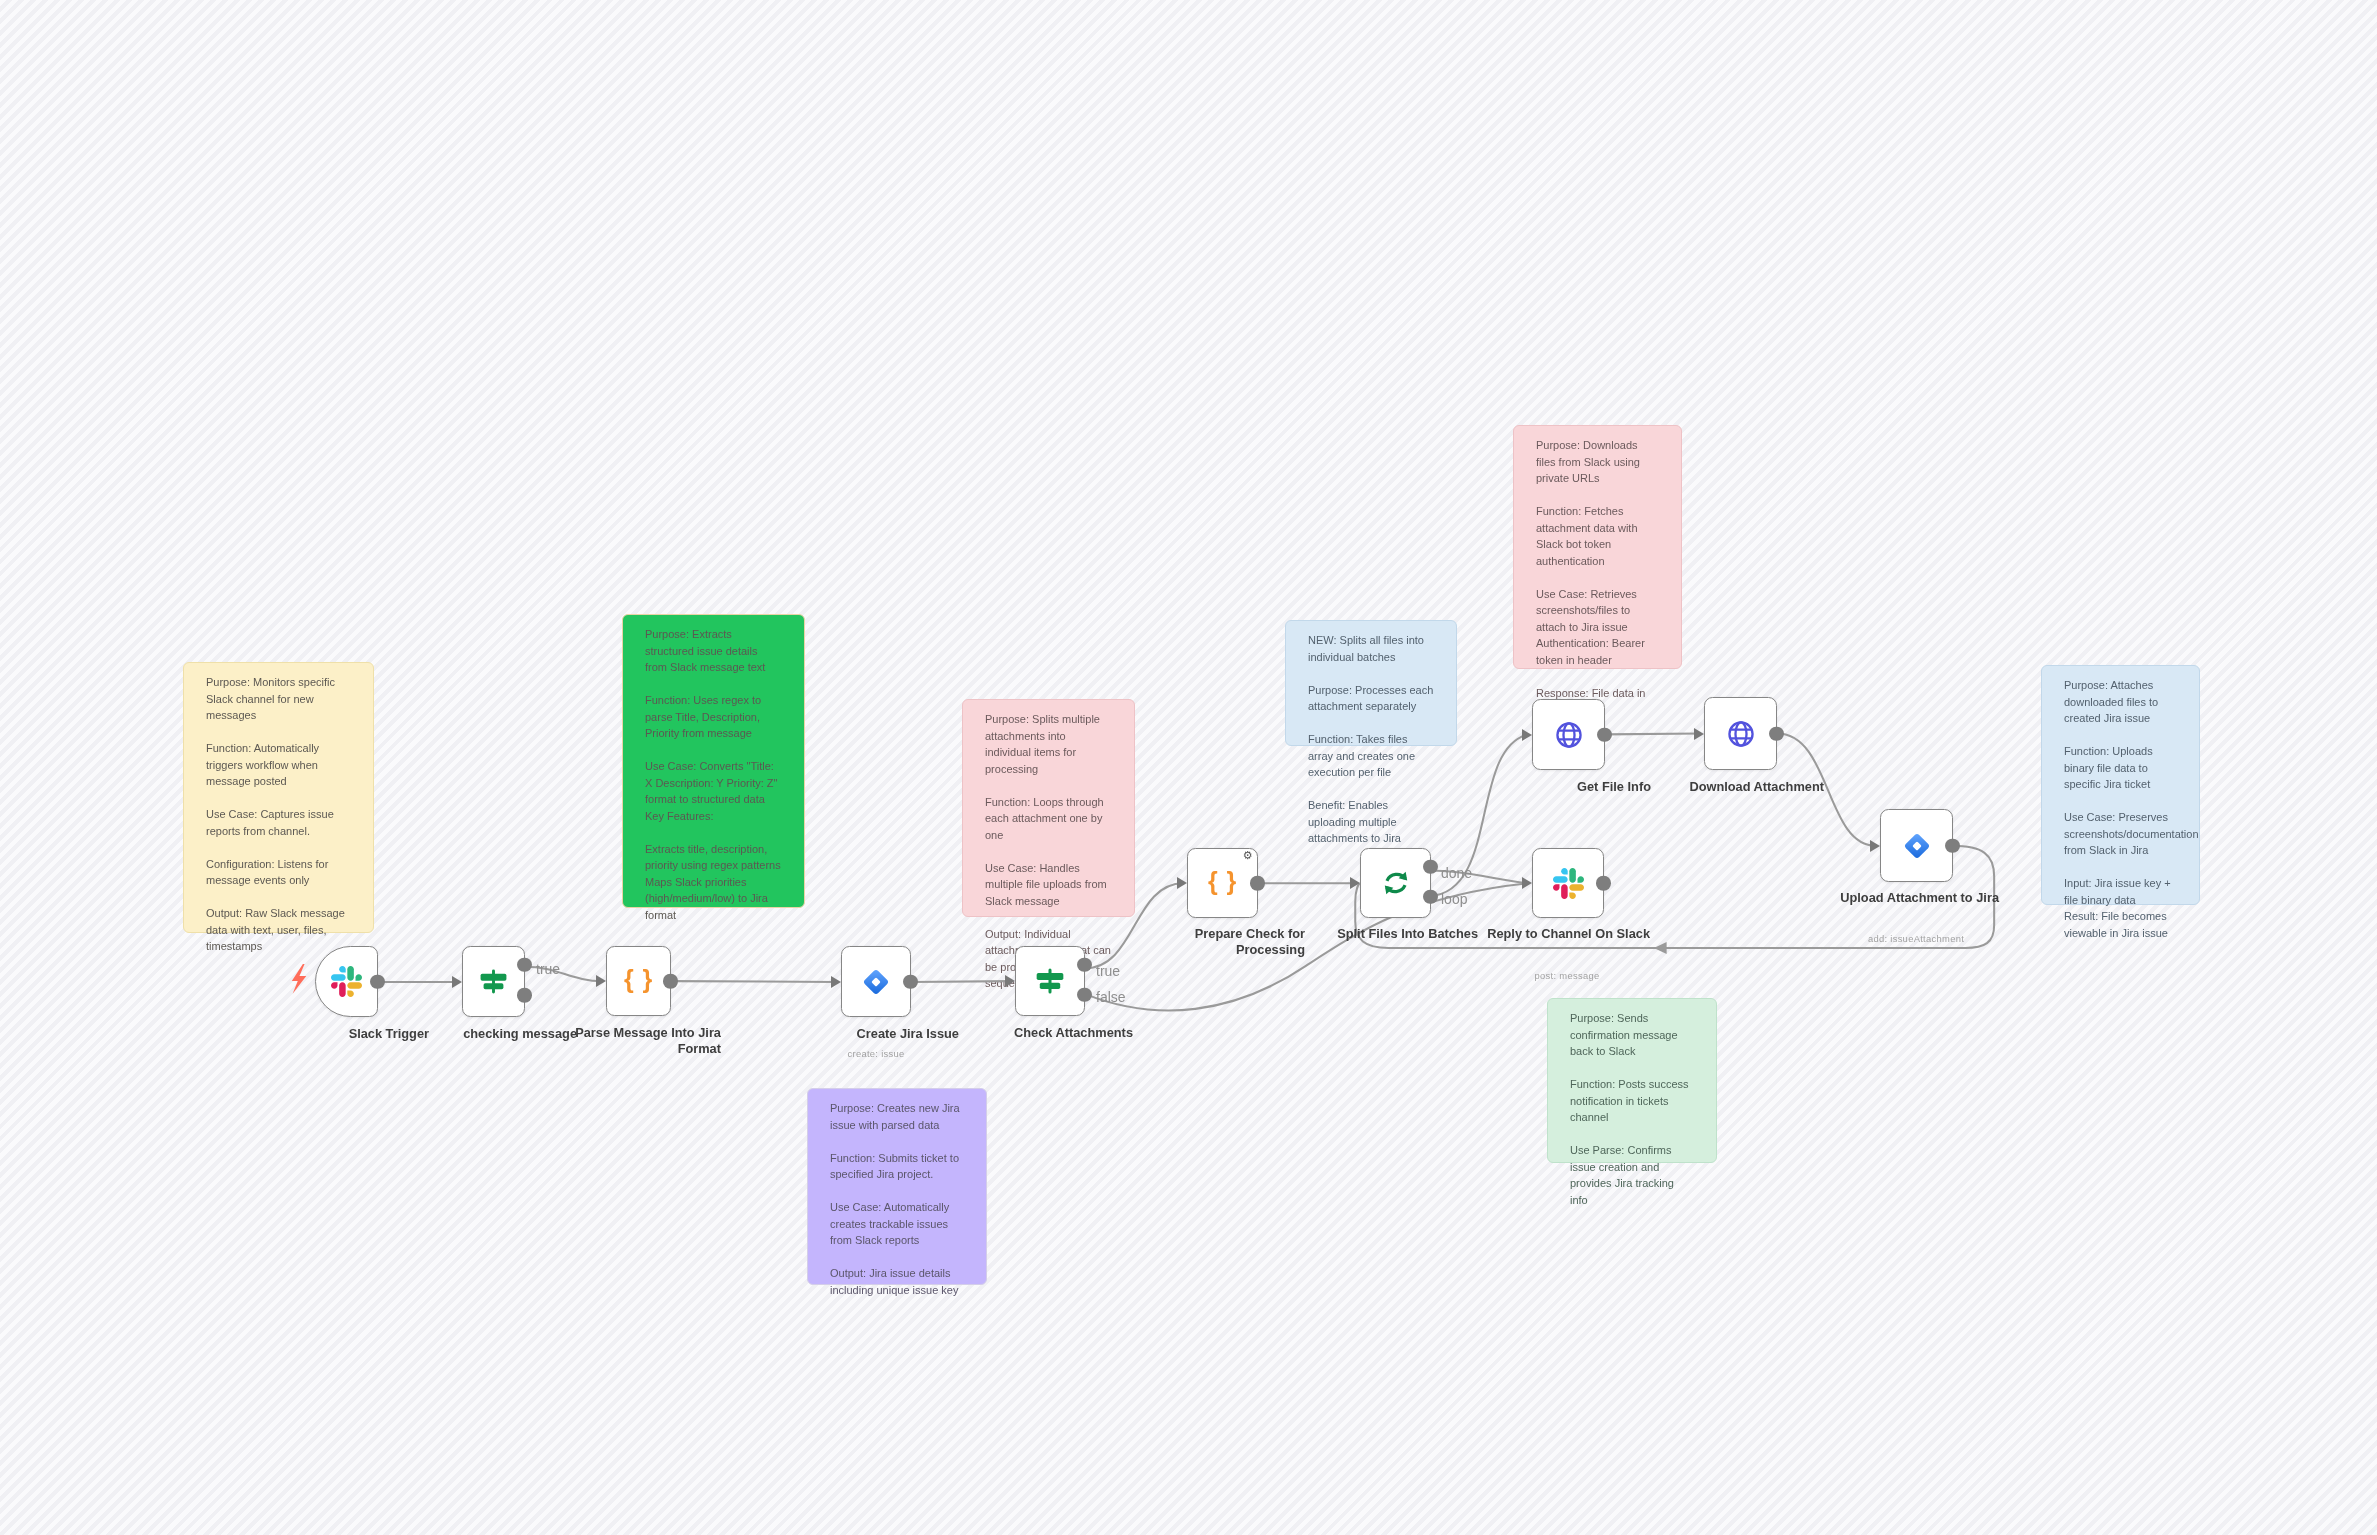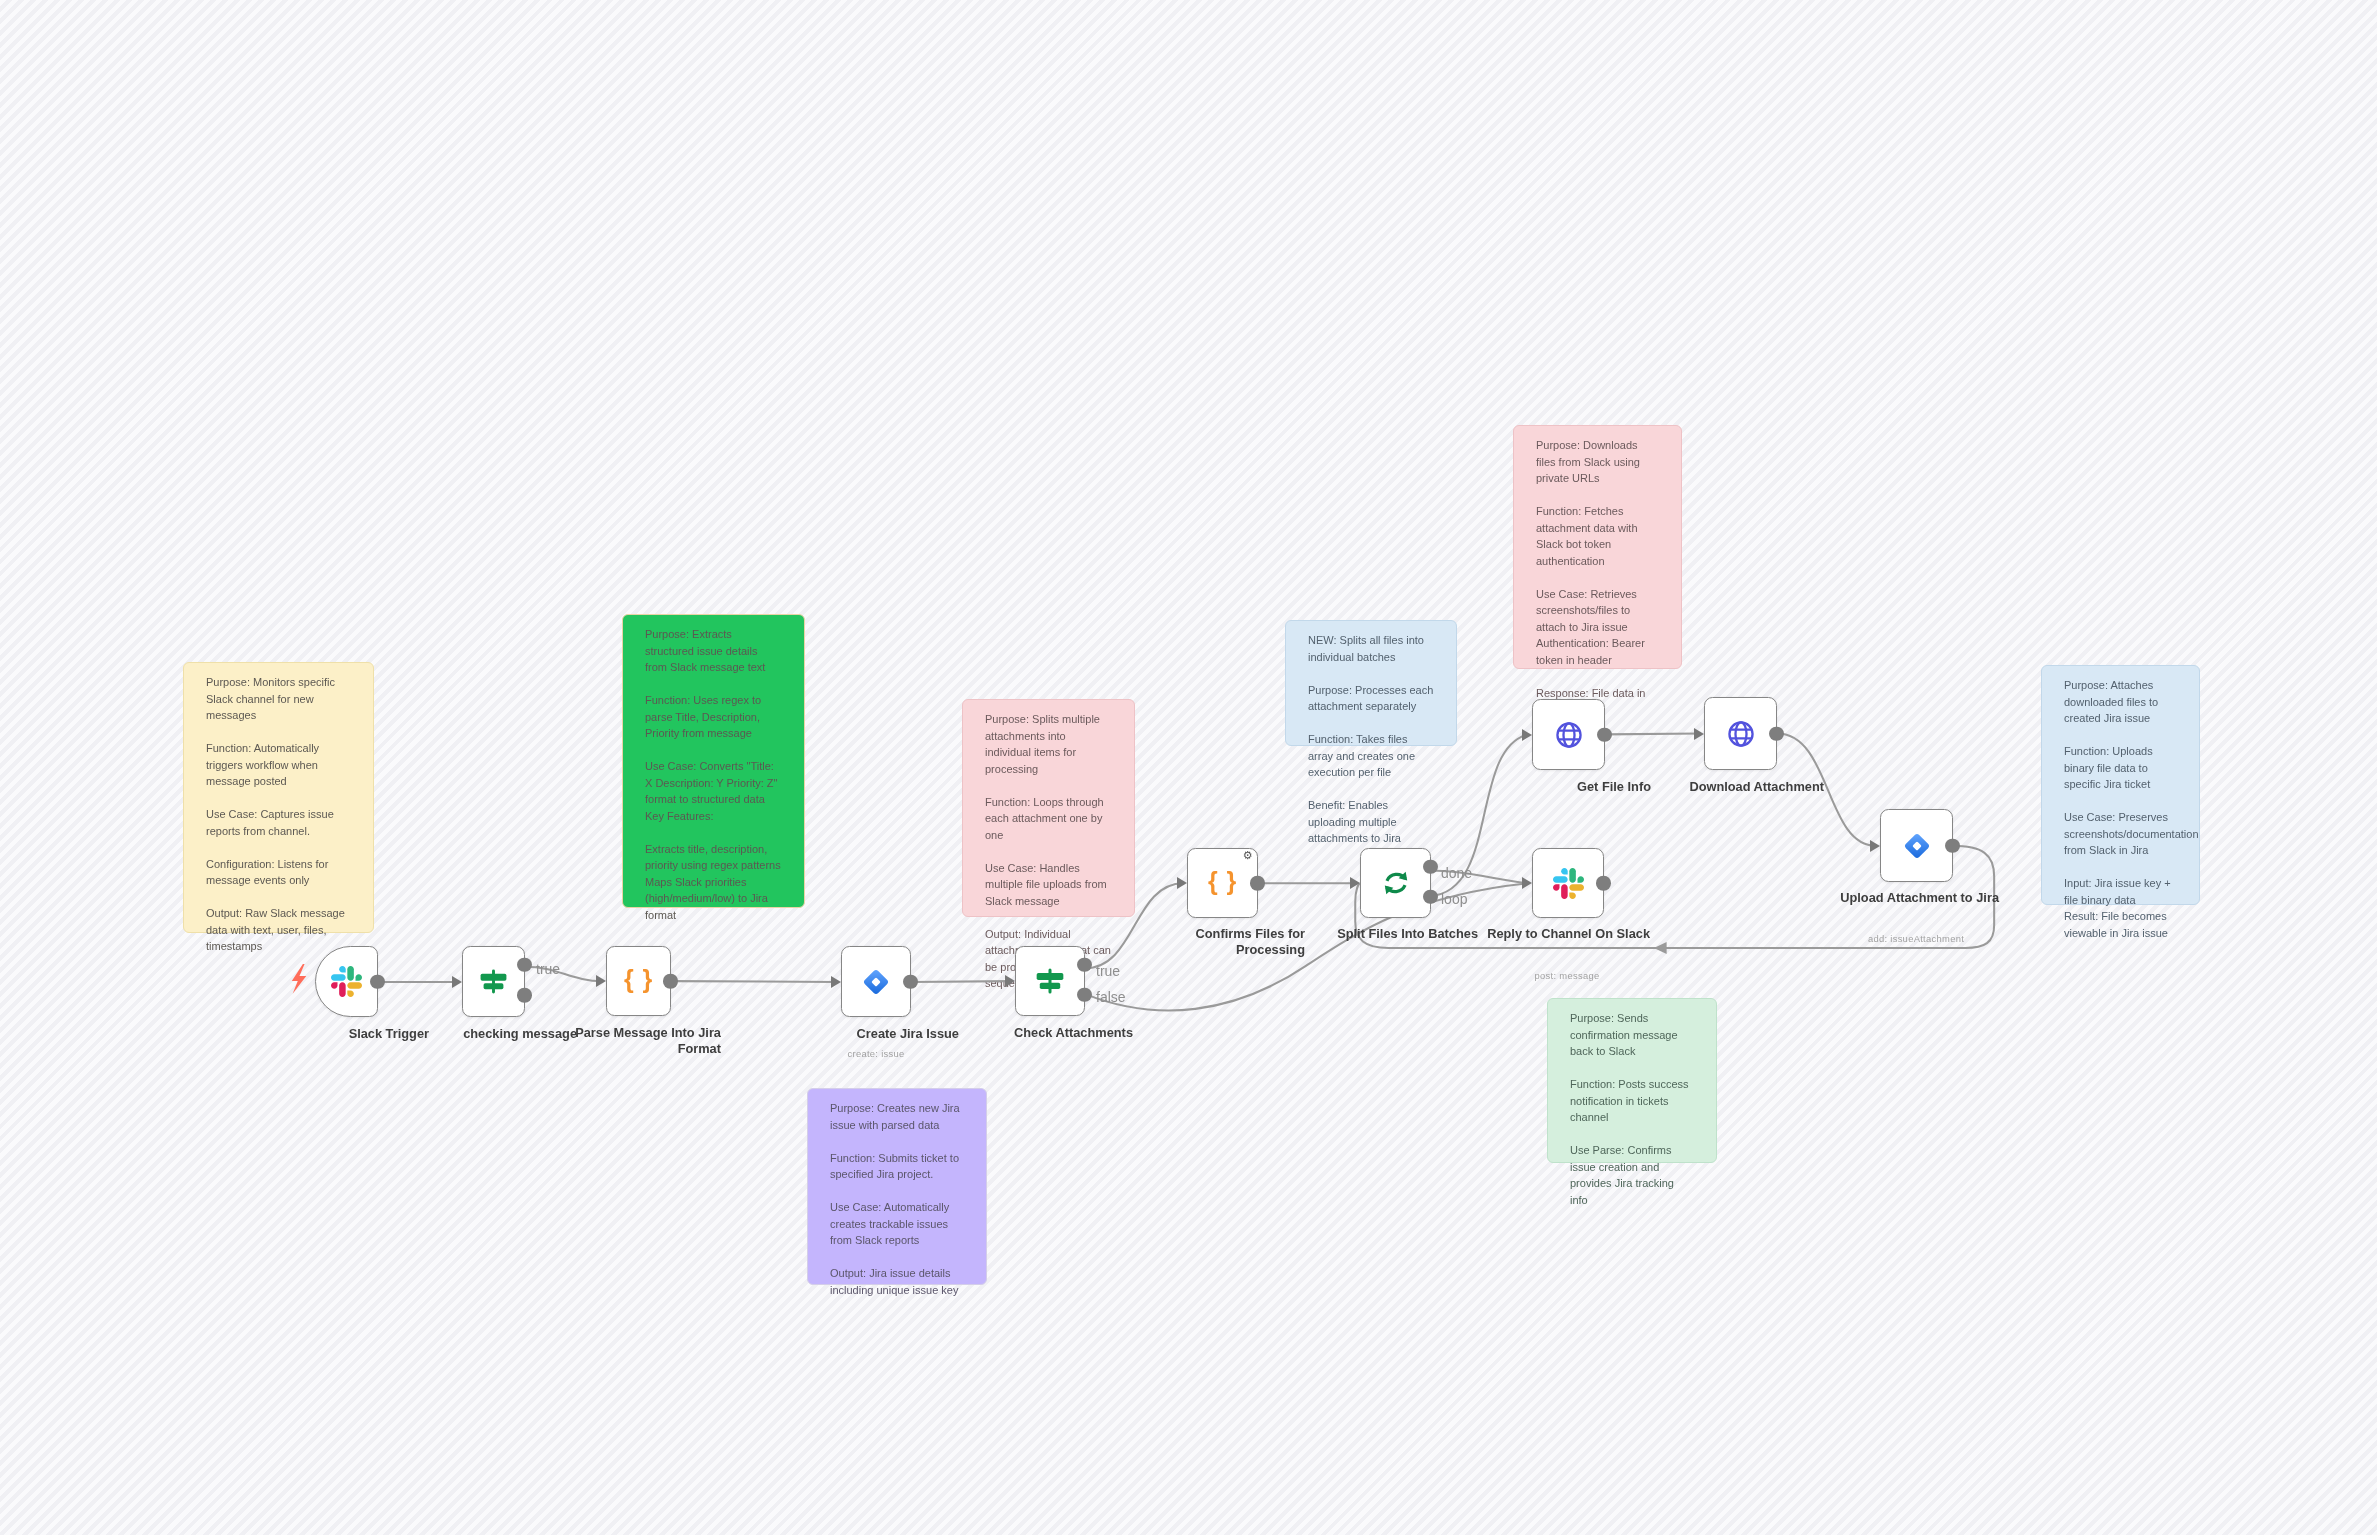--- a/index.html
+++ b/index.html
@@ -241,21 +241,21 @@
   <span class="out-dot o-bot"></span>
 </div>
 <div class="node-label" style="left:1050px;top:1025px">Check Attachments</div>
 
 <div class="node" style="left:1187px;top:848px;width:71px;height:70px">
   <span class="in-arrow"></span>
   <span class="gear-badge">⚙</span>
   <span class="braces">{ }</span>
   <span class="out-dot"></span>
 </div>
-<div class="node-label" style="left:1222px;top:926px">Confirms Files for Processing</div>
+<div class="node-label" style="left:1222px;top:926px">Prepare Check for Processing</div>
 
 <div class="node" style="left:1360px;top:848px;width:71px;height:70px">
   <span class="in-arrow"></span>
   <span class="icon-wrap">
       <svg width="32" height="32" viewBox="0 0 36 36">
         <use href="#loop-mark"></use>
       </svg>
     </span>
   <span class="out-dot o-top"></span>
   <span class="out-dot o-bot"></span>

